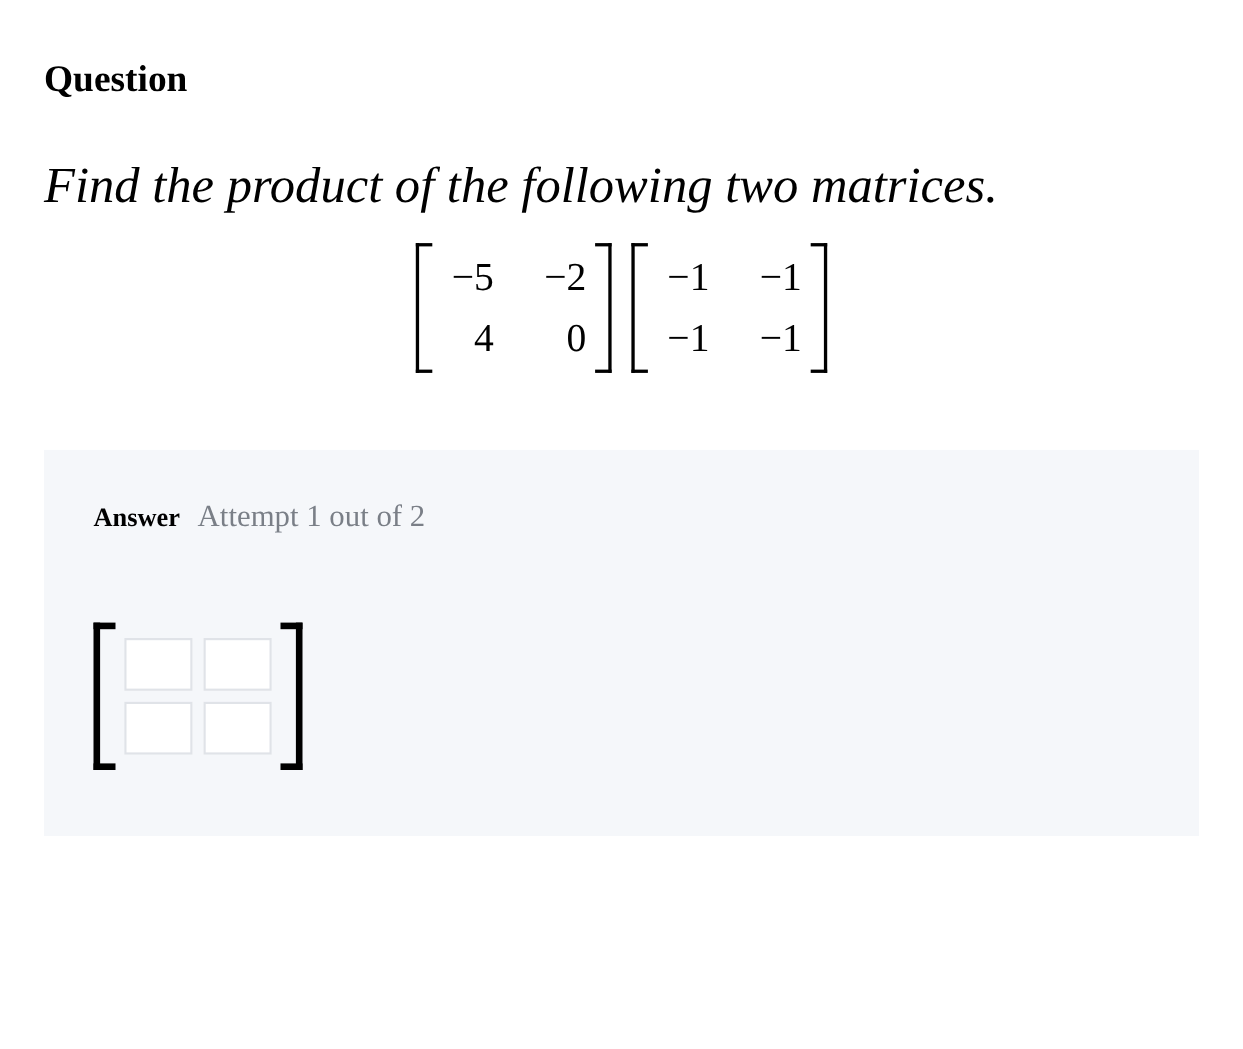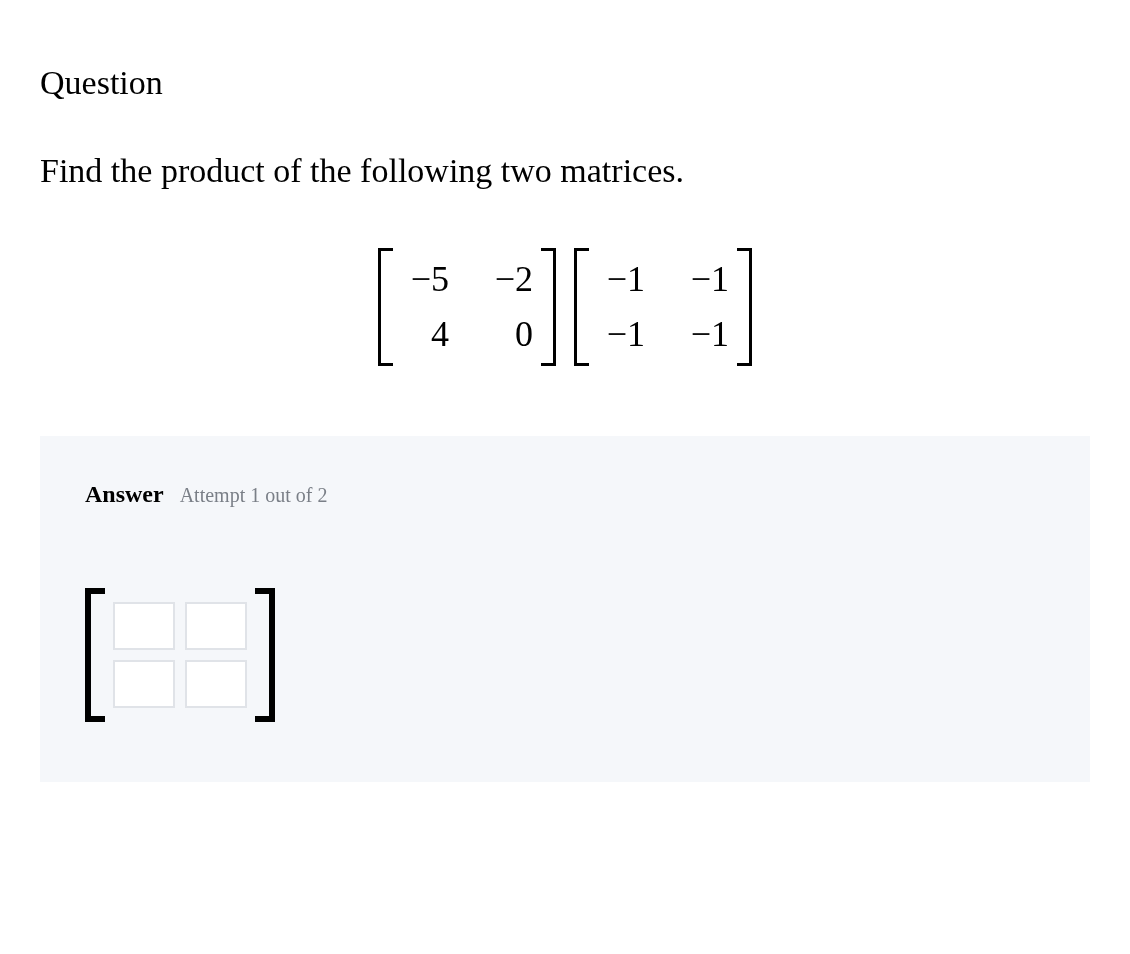--- a/index.html
+++ b/index.html
@@ -4,26 +4,27 @@
 <style>
   body {
     font-family: Georgia, 'Times New Roman', serif;
     margin: 0;
     padding: 40px;
     color: #000;
     background: #fff;
   }
   .question-heading {
     font-size: 34px;
-    font-weight: normal;
-    margin: 24px 0 50px 0;
+    font-weight: bold;
+    margin: 14px 0 50px 0;
   }
   .prompt {
-    font-size: 34px;
-    margin-bottom: 58px;
+    font-size: 46px;
+    margin-bottom: 26px;
+    font-style: italic;
   }
   .matrices-row {
     display: flex;
     justify-content: center;
     align-items: center;
     gap: 18px;
     margin-bottom: 70px;
   }
   .matrix {
     display: flex;
@@ -59,21 +60,21 @@
     display: flex;
     align-items: baseline;
     gap: 16px;
     margin-bottom: 80px;
   }
   .answer-label {
     font-size: 24px;
     font-weight: bold;
   }
   .attempt-text {
-    font-size: 20px;
+    font-size: 28px;
     color: #7a7f87;
   }
   .input-matrix {
     display: flex;
     align-items: stretch;
   }
   .input-bracket-left,
   .input-bracket-right {
     width: 14px;
     border-top: 6px solid #000;

